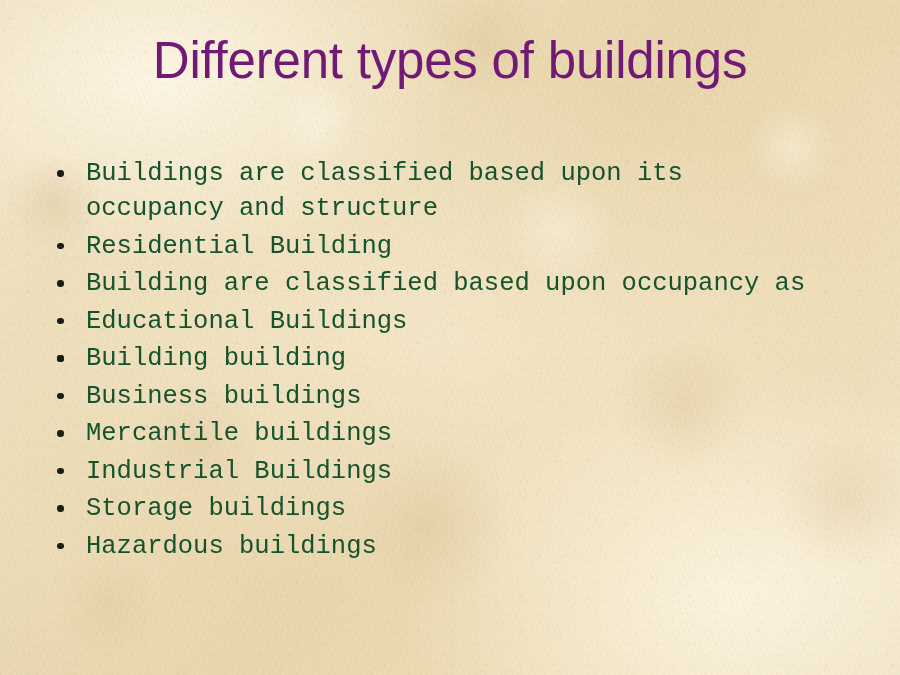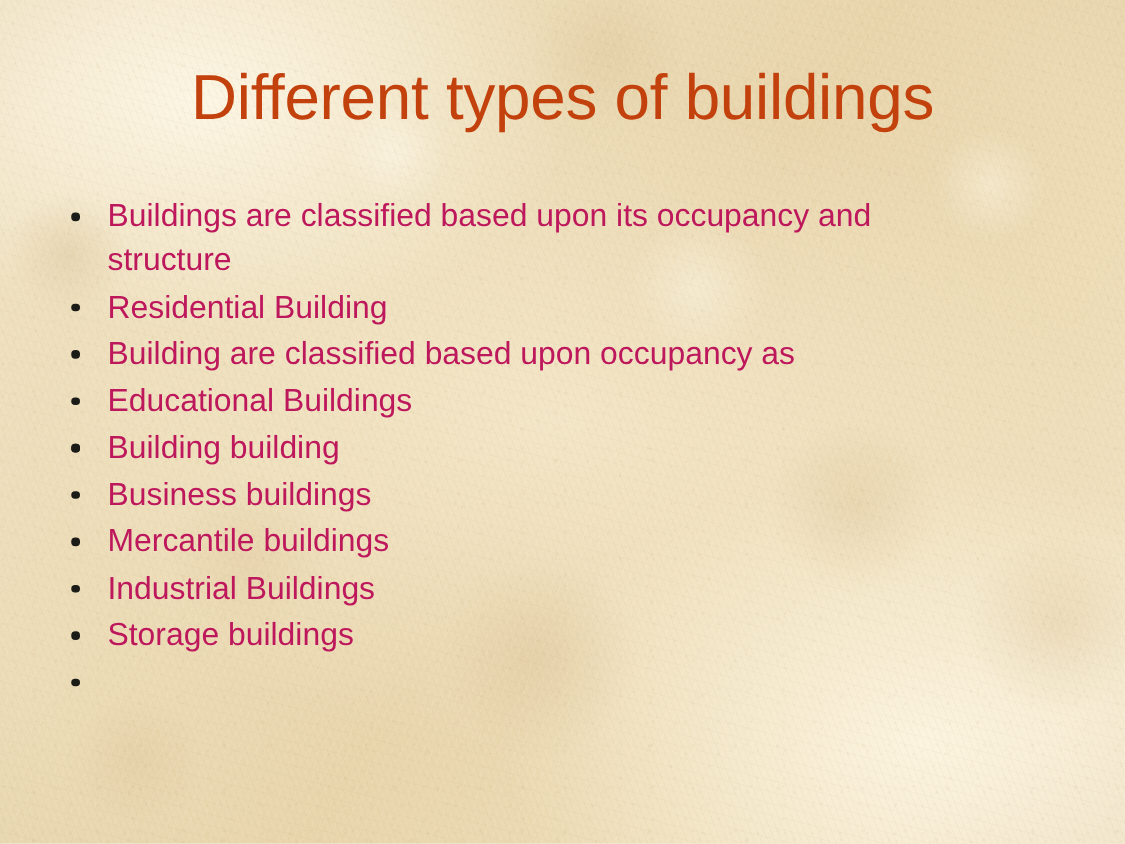--- a/index.html
+++ b/index.html
@@ -71,50 +71,51 @@
   
   .content {
     position: relative;
     width: 100%;
     height: 100%;
   }
 
   .slide-title {
     position: absolute;
     left: 0;
-    top: 47px;
+    top: 30px;
     width: 900px;
     text-align: center;
     font-size: 51px;
     line-height: 62px;
     font-weight: 400;
-    color: #c2410c;
+    color: #701a75;
     letter-spacing: -0.2px;
     white-space: nowrap;
   }
 
   .bullet-list {
     position: absolute;
     left: 50px;
     top: 156px;
     width: 760px;
     margin: 0;
     padding: 0;
     list-style: none;
   }
 
   .bullet-item {
     position: relative;
     display: block;
     padding-left: 36px;
     font-size: 25.5px;
     line-height: 35px;
-    color: #be185d;
+    color: #14532d;
     font-weight: 400;
     margin: 0 0 2.5px 0;
+    font-family: Liberation Mono, monospace;
   }
   .bullet-item.wide { max-width: 714px; }
 
   .bullet-dot {
     position: absolute;
     left: 7px;
     top: 14px;
     width: 6.5px;
     height: 6.5px;
     border-radius: 50%;
@@ -182,18 +183,19 @@
         <span>Industrial Buildings</span>
       </li>
 
       <li class="bullet-item">
         <span class="bullet-dot"></span>
         <span>Storage buildings</span>
       </li>
 
       <li class="bullet-item">
         <span class="bullet-dot"></span>
+        <span>Hazardous buildings</span>
       </li>
 
     </ul>
 
   </div>
 </div>
 
 </body></html>

